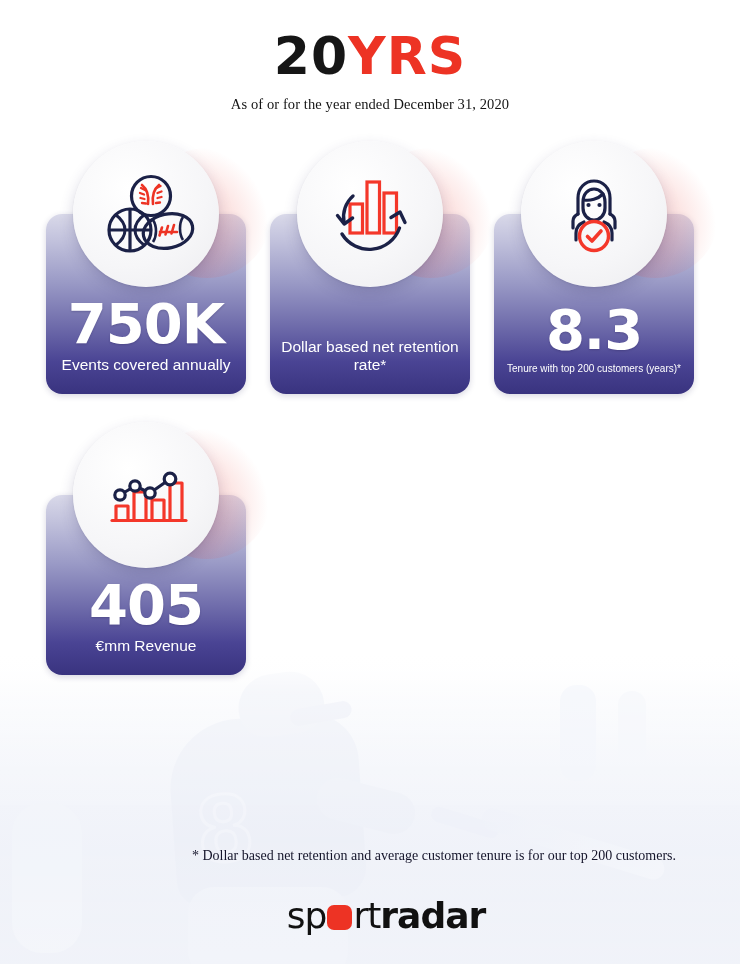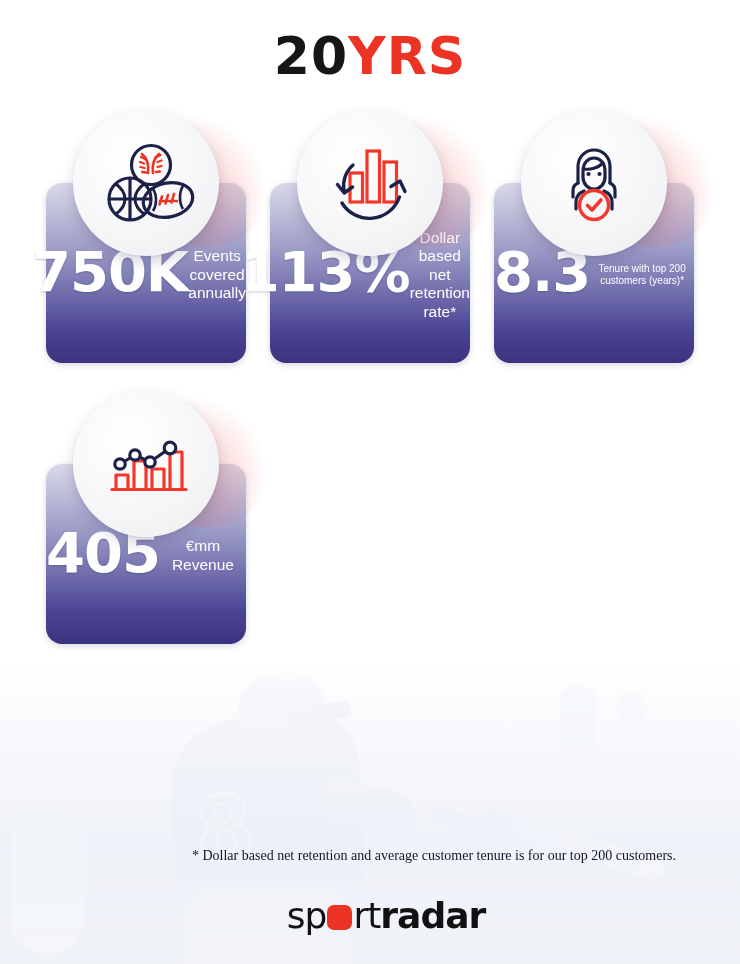--- a/index.html
+++ b/index.html
@@ -98,22 +98,22 @@
     position:relative;z-index:5;
     margin:28px auto 0 auto;width:648px;
     display:grid;grid-template-columns:repeat(3,200px);
     justify-content:space-between;row-gap:28px;
   }
   .card{
     position:relative;width:200px;height:180px;margin-top:73px;
     border-radius:16px;
     background:linear-gradient(180deg,#d9d9e9 0%,#c3c3dd 14%,#9a9ac6 38%,#6f6cab 62%,#4a4494 82%,#39337f 100%);
     box-shadow:0 2px 6px rgba(40,35,90,.18);
-    display:flex;flex-direction:row;align-items:center;justify-content:flex-end;
-    padding-bottom:3px;box-sizing:border-box;
+    display:flex;flex-direction:column;align-items:center;justify-content:flex-end;
+    padding-bottom:19px;box-sizing:border-box;
   }
   .glow{
     position:absolute;right:-26px;top:-66px;width:130px;height:130px;border-radius:50%;
     background:radial-gradient(circle at 35% 60%, rgba(237,80,70,.30) 0%, rgba(237,80,70,.14) 42%, rgba(237,80,70,0) 70%);
     pointer-events:none;
   }
   .badge{
     position:absolute;top:-73px;left:50%;transform:translateX(-50%);
     width:146px;height:146px;border-radius:50%;
     background:radial-gradient(circle at 38% 32%, #ffffff 0%, #f6f6f8 58%, #ececeF 100%);
@@ -169,20 +169,21 @@
       <div class="arm"></div>
       <div class="pants"></div>
     </div>
     <div class="bat2"></div>
     <div class="bat"></div>
     <div class="photo-fade"></div>
   </div>
 
   <div class="header">
     <div class="title"><span class="twenty">20</span><span class="yrs">YRS</span></div>
+    <div class="subtitle">As of or for the year ended December 31, 2020</div>
   </div>
 
   <div class="grid">
 
     <div class="card">
       <div class="glow"></div>
       <div class="badge">
         <svg width="104" height="104" viewBox="0 0 104 104" fill="none">
           <circle cx="57" cy="34" r="19.5" stroke="#1b2147" stroke-width="3.2"></circle>
           <path d="M48 23c5 4 7 11 6 19M65 23c-5 4-7 11-6 19" stroke="#ed3324" stroke-width="2.6" stroke-linecap="round"></path>
@@ -206,21 +207,20 @@
         <svg width="104" height="104" viewBox="0 0 104 104" fill="none">
           <rect x="32" y="42" width="12.5" height="29" stroke="#f4372a" stroke-width="3.2"></rect>
           <rect x="49" y="20" width="12.5" height="51" stroke="#f4372a" stroke-width="3.2"></rect>
           <rect x="66" y="31" width="12.5" height="40" stroke="#f4372a" stroke-width="3.2"></rect>
           <path d="M26 60a28 28 0 0 1 9-26" stroke="#1b2147" stroke-width="3.4" stroke-linecap="round"></path>
           <path d="M19.5 53.5l6.7 8.5 8.4-6" stroke="#1b2147" stroke-width="3.4" stroke-linecap="round" stroke-linejoin="round"></path>
           <path d="M24 72a32 32 0 0 0 57.5-6" stroke="#1b2147" stroke-width="3.4" stroke-linecap="round"></path>
           <path d="M73 55.5l9 -5.5 5 10.5" stroke="#1b2147" stroke-width="3.4" stroke-linecap="round" stroke-linejoin="round"></path>
         </svg>
       </div>
-      <div class="value">113%</div>
       <div class="label">Dollar based net retention rate*</div>
     </div>
 
     <div class="card">
       <div class="glow"></div>
       <div class="badge">
         <svg width="104" height="104" viewBox="0 0 104 104" fill="none">
           <path d="M36 52V36c0-10 7-17 16-17s16 7 16 17v16" stroke="#1b2147" stroke-width="3.2" stroke-linecap="round"></path>
           <path d="M41 40c0-8 5-13 11-13s11 5 11 13v6c0 7-5 12-11 12s-11-5-11-12z" stroke="#1b2147" stroke-width="3.2"></path>
           <path d="M42 38c6 1 14-1 19-6" stroke="#1b2147" stroke-width="3.2" stroke-linecap="round"></path>

